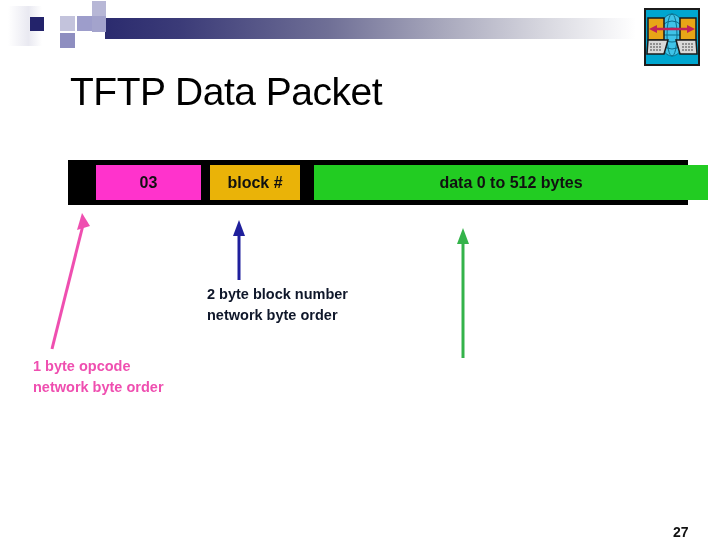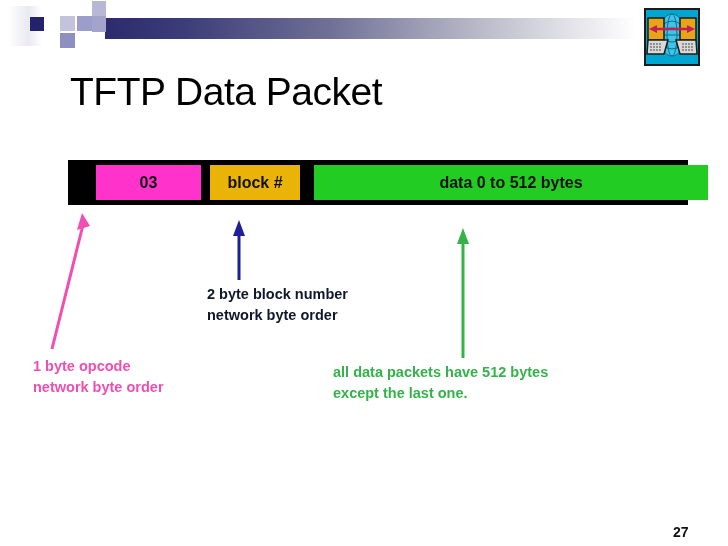--- a/index.html
+++ b/index.html
@@ -221,18 +221,16 @@
     <g>
       <line x1="455" y1="358" x2="455" y2="238" stroke="#34b34a" stroke-width="3"></line>
       <polygon points="455,228 449,244 461,244" fill="#34b34a"></polygon>
     </g>
   </svg>
 
   <div class="anno anno-block">2 byte block number
 network byte order</div>
   <div class="anno anno-opcode">1 byte opcode
 network byte order</div>
-  <div class="anno anno-data">all data packets have 512 bytes
-except the last one.</div>
 
   <div class="pageno">27</div>
 
 </div>
 
 </body></html>

